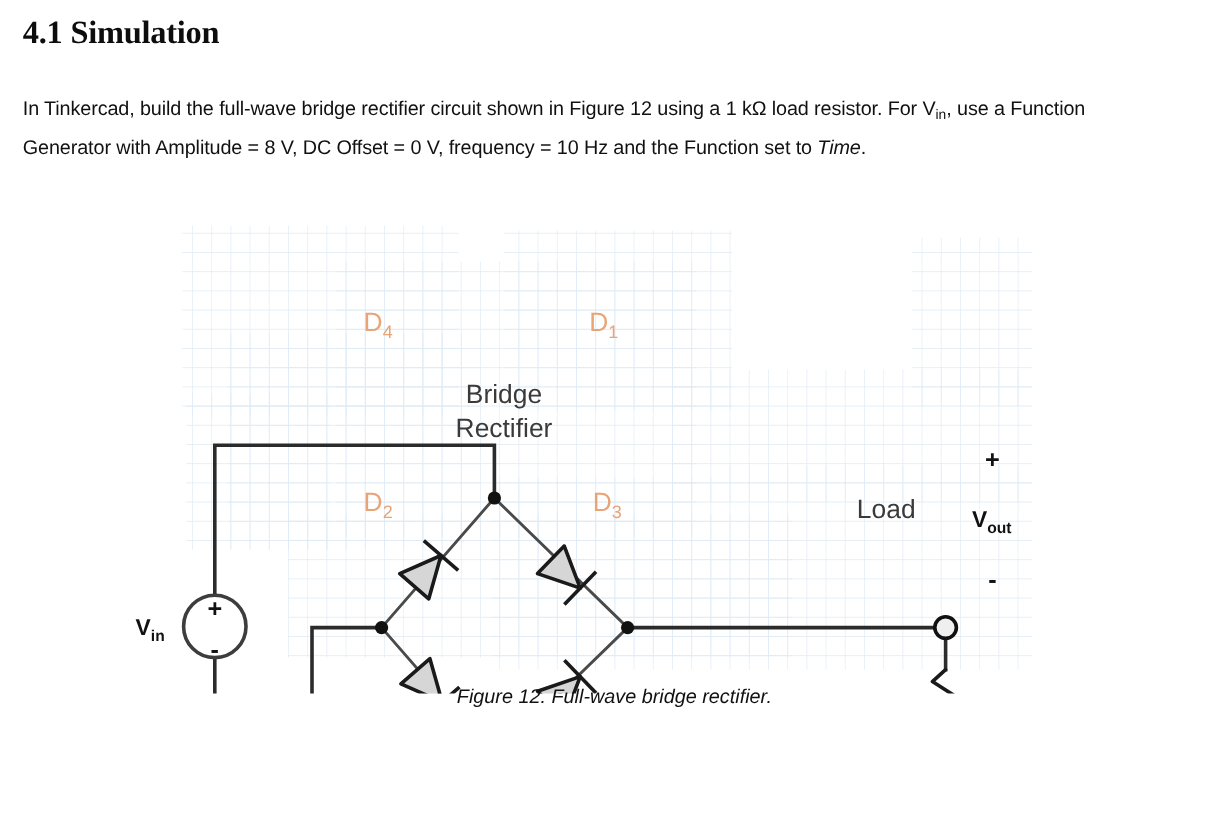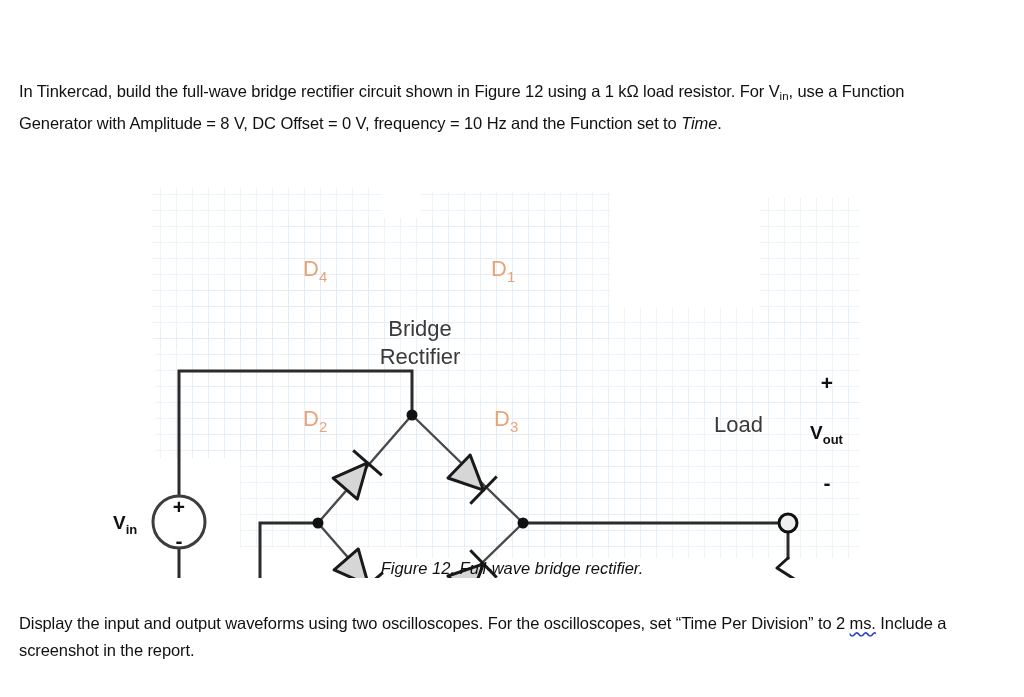--- a/index.html
+++ b/index.html
@@ -74,33 +74,34 @@
     height: 400px;
   }
   #circuit-svg {
     position: absolute;
     left: 0;
     top: 0;
   }
   #figure-caption {
     position: absolute;
     left: 0;
-    top: 559px;
+    top: 572px;
     width: 1024px;
     text-align: center;
     font-size: 16.5px;
     font-style: italic;
     color: #111111;
   }
 </style>
 </head>
 <body>
 
 <div class="page">
 
+  <div id="heading">4.1 Simulation</div>
 
   <div class="para" id="para-intro"><span>In Tinkercad, build the full-wave bridge rectifier circuit shown in Figure 12 using a 1 kΩ load resistor. For </span><span><span>V</span><span class="sub">in</span></span><span>, use a Function Generator with Amplitude = 8 V, DC Offset = 0 V, frequency = 10 Hz and the Function set to </span><span class="it">Time</span><span>.</span></div>
 
   <div id="figure-block">
     <svg id="circuit-svg" width="1024" height="400" viewBox="0 0 1024 400">
       <defs>
 
         <pattern id="grid-fine" width="16" height="16" patternUnits="userSpaceOnUse">
           <path d="M16 0 L0 0 0 16" fill="none" stroke="#dbe9f4" stroke-width="1"></path>
         </pattern>
@@ -224,15 +225,14 @@
         <text x="810" y="261" font-family="'Liberation Sans', sans-serif" font-size="19" font-weight="bold" fill="#111111">
           <tspan>V</tspan><tspan dy="5" font-size="13">out</tspan>
         </text>
         <text x="827" y="312" text-anchor="middle" font-family="'Liberation Sans', sans-serif" font-size="21" font-weight="bold" fill="#111111">-</text>
       </g>
     </svg>
   </div>
 
   <div id="figure-caption">Figure 12. Full-wave bridge rectifier.</div>
 
-  <div class="para" id="para-outro"><span>Display the input and output waveforms using two oscilloscopes. For the oscilloscopes, set “Time Per Division” to 2 </span><span class="misspelled">ms.</span><span> Include a screenshot in the report.</span></div>
 
 </div>
 
 </body></html>

